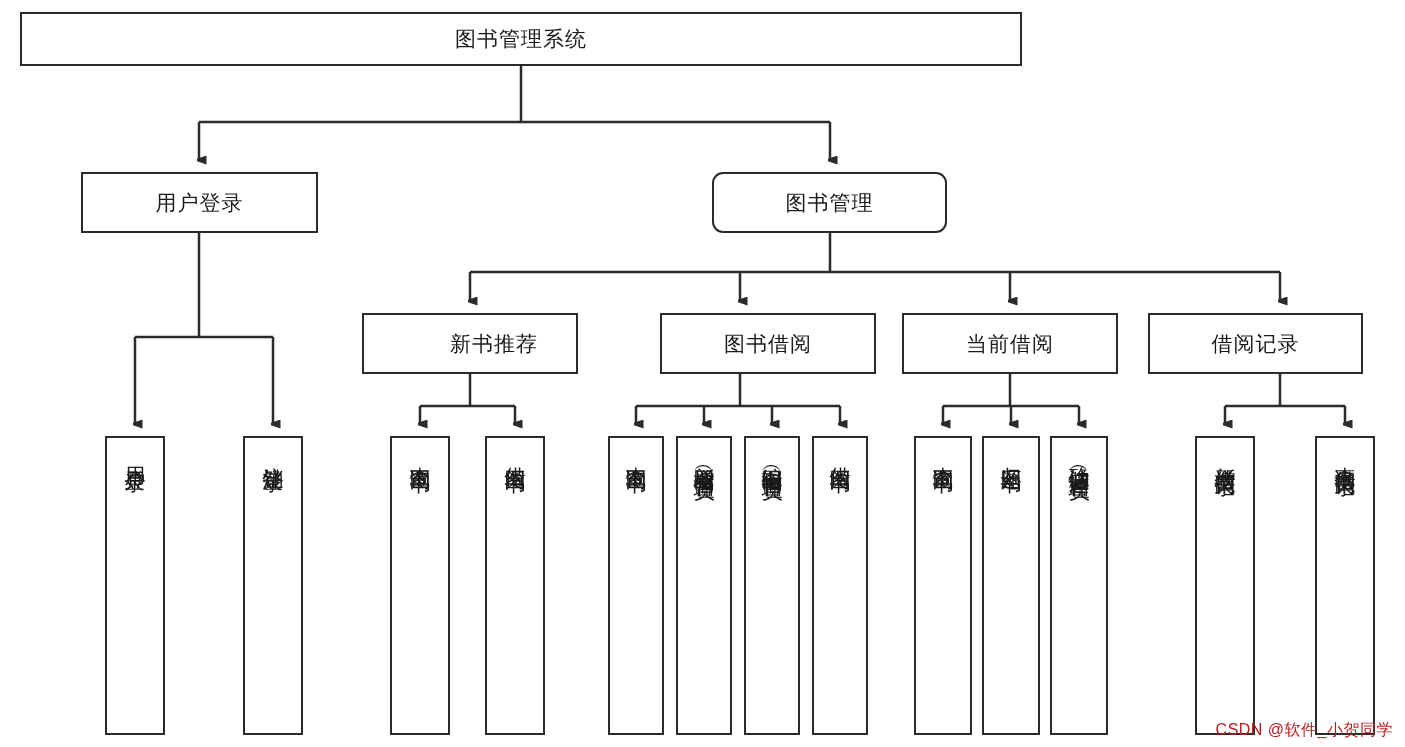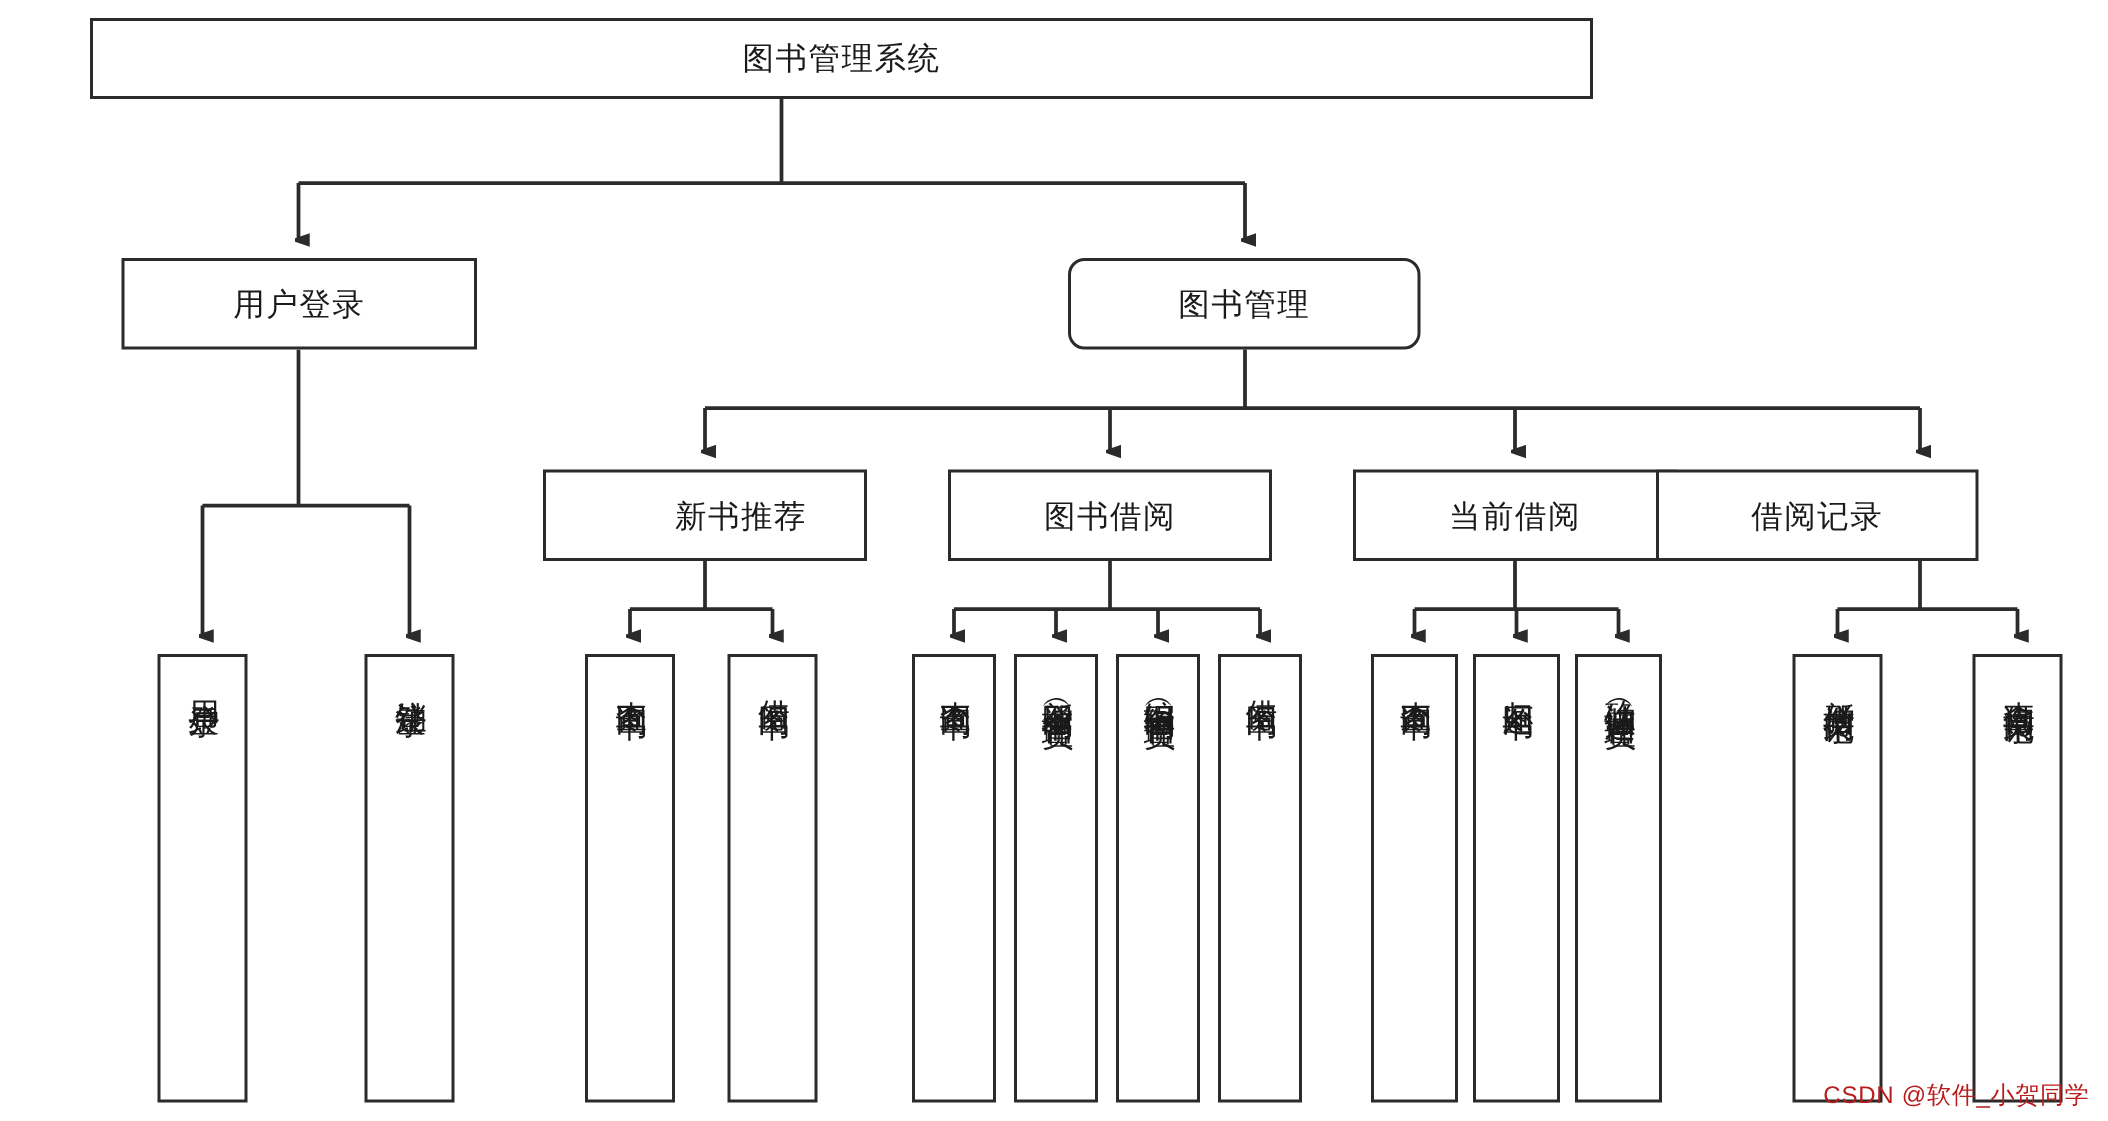--- a/index.html
+++ b/index.html
@@ -122,41 +122,41 @@
       <path d="M1011,406 L1011,424" marker-end="url(#arrow)"></path>
       <path d="M1079,406 L1079,424" marker-end="url(#arrow)"></path>
 
       <path d="M1280,374 L1280,406"></path>
       <path d="M1225,406 L1345,406"></path>
       <path d="M1225,406 L1225,424" marker-end="url(#arrow)"></path>
       <path d="M1345,406 L1345,424" marker-end="url(#arrow)"></path>
     </g>
   </svg>
 
-  <div class="node horiz" style="left: 20px; top: 12px; width: 1002px; height: 54px; margin-left: 40px;">
+  <div class="node horiz" style="left: 20px; top: 12px; width: 1002px; height: 54px;">
     <span class="label">图书管理系统</span>
   </div>
 
   <div class="node horiz" style="left: 81px; top: 172px; width: 237px; height: 61px;">
     <span class="label">用户登录</span>
   </div>
   <div class="node horiz" style="left: 712px; top: 172px; width: 235px; height: 61px; border-radius: 11px;">
     <span class="label">图书管理</span>
   </div>
 
   <div class="node horiz" style="left: 362px; top: 313px; width: 216px; height: 61px; padding-left: 48px;">
     <span class="label">新书推荐</span>
   </div>
-  <div class="node horiz" style="left: 632px; top: 313px; width: 216px; height: 61px;">
+  <div class="node horiz" style="left: 660px; top: 313px; width: 216px; height: 61px;">
     <span class="label">图书借阅</span>
   </div>
   <div class="node horiz" style="left: 902px; top: 313px; width: 216px; height: 61px;">
     <span class="label">当前借阅</span>
   </div>
-  <div class="node horiz" style="left: 1104px; top: 313px; width: 215px; height: 61px;">
+  <div class="node horiz" style="left: 1148px; top: 313px; width: 215px; height: 61px;">
     <span class="label">借阅记录</span>
   </div>
 
   <div class="node vert" style="left: 105px; top: 436px; width: 60px; height: 299px;">
     <span class="label">用户登录</span>
   </div>
   <div class="node vert" style="left: 243px; top: 436px; width: 60px; height: 299px;">
     <span class="label">注销登录</span>
   </div>
   <div class="node vert" style="left: 390px; top: 436px; width: 60px; height: 299px;">

